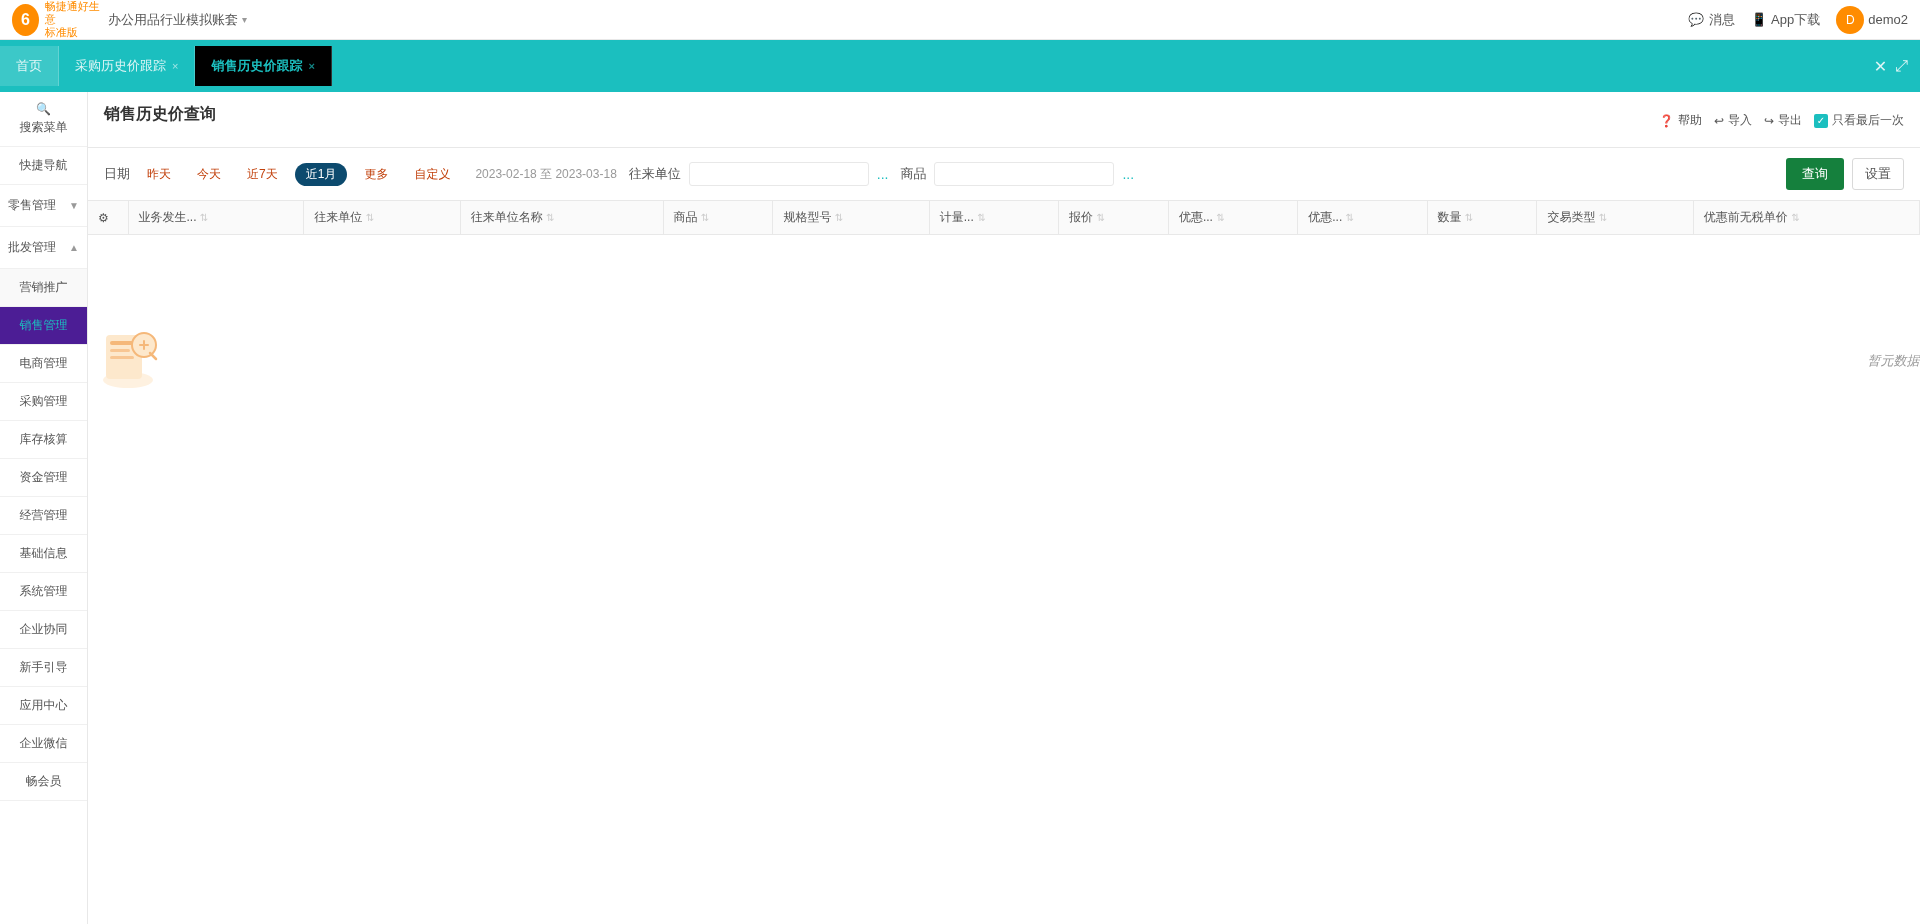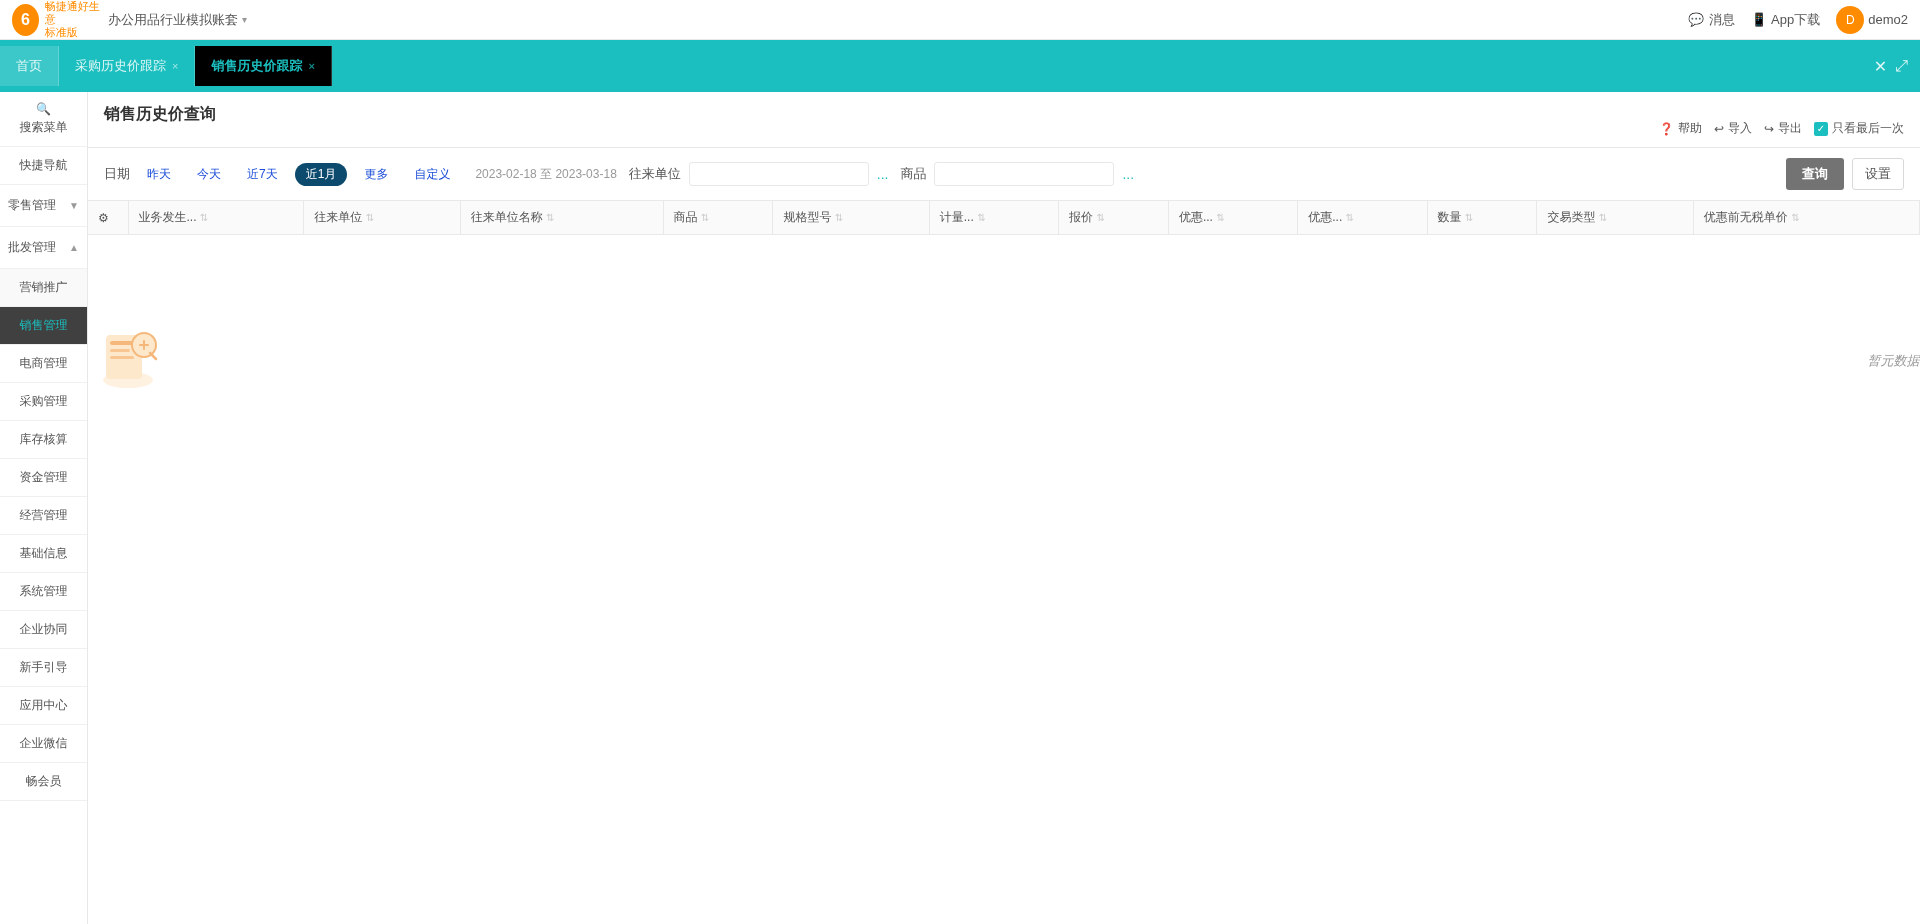--- a/index.html
+++ b/index.html
@@ -29,44 +29,44 @@
     
     .main-layout { display: flex; flex: 1; overflow: hidden; }
 
     
     .sidebar { width: 88px; background: #fff; border-right: 1px solid #e8e8e8; display: flex; flex-direction: column; overflow-y: auto; }
     .sidebar-item { padding: 10px 4px; text-align: center; cursor: pointer; color: #555; font-size: 12px; border-bottom: 1px solid #f0f0f0; display: flex; flex-direction: column; align-items: center; gap: 3px; }
     .sidebar-item.has-sub { flex-direction: row; justify-content: space-between; align-items: center; padding: 12px 8px; }
     .sidebar-item .arrow { font-size: 10px; color: #999; }
     .sidebar-sub { background: #f9f9f9; }
     .sidebar-sub-item { padding: 10px 0; text-align: center; cursor: pointer; color: #555; font-size: 12px; border-bottom: 1px solid #f0f0f0; }
-    .sidebar-sub-item.active { color: #1bbfbf; background: #404040; }
+    .sidebar-sub-item.active { color: #1bbfbf; background: #4c1d95; }
 
     
     .content-area { flex: 1; display: flex; flex-direction: column; overflow: hidden; background: #f5f5f5; }
 
     
     .page-header { background: #fff; padding: 12px 16px 0 16px; border-bottom: 1px solid #e8e8e8; }
     .page-title { font-size: 16px; font-weight: 600; color: #333; margin-bottom: 12px; }
     .header-action { display: flex; align-items: center; gap: 4px; color: #555; font-size: 12px; cursor: pointer; }
     .checkbox-label { display: flex; align-items: center; gap: 4px; font-size: 12px; color: #555; cursor: pointer; }
     .checkbox-checked { width: 14px; height: 14px; background: #1bbfbf; border-radius: 2px; display: flex; align-items: center; justify-content: center; color: white; font-size: 10px; }
 
     
     .filter-bar { background: #fff; padding: 10px 16px; border-bottom: 1px solid #e8e8e8; display: flex; align-items: center; flex-wrap: wrap; gap: 12px; }
     .filter-group { display: flex; align-items: center; gap: 8px; }
     .filter-label { color: #555; font-size: 13px; }
-    .date-btn { padding: 2px 8px; border-radius: 3px; font-size: 12px; cursor: pointer; color: #1d4ed8; border: 1px solid transparent; }
+    .date-btn { padding: 2px 8px; border-radius: 3px; font-size: 12px; cursor: pointer; color: #c2410c; border: 1px solid transparent; }
     .date-btn.active { background: #0c4a6e; color: #fff; border-radius: 12px; padding: 2px 10px; }
     .date-range { font-size: 12px; color: #999; margin-left: 8px; }
     .filter-input-group { display: flex; align-items: center; gap: 8px; }
     .filter-input { border: 1px solid #e8e8e8; border-radius: 3px; padding: 4px 8px; font-size: 12px; min-width: 200px; color: #333; outline: none; }
     .filter-ellipsis { color: #1bbfbf; cursor: pointer; font-size: 14px; }
     .filter-actions { margin-left: auto; display: flex; gap: 8px; }
-    .btn-primary { background: #737373; color: #fff; border: none; border-radius: 3px; padding: 6px 16px; font-size: 13px; cursor: pointer; font-weight: bold; }
+    .btn-primary { background: #15803d; color: #fff; border: none; border-radius: 3px; padding: 6px 16px; font-size: 13px; cursor: pointer; }
     .btn-default { background: #fff; color: #555; border: 1px solid #d9d9d9; border-radius: 3px; padding: 6px 12px; font-size: 13px; cursor: pointer; }
 
     
     .table-container { flex: 1; background: #fff; margin: 0; overflow: auto; }
     .data-table { width: 100%; border-collapse: collapse; }
     .data-table th { background: #fafafa; border-bottom: 1px solid #e8e8e8; border-right: 1px solid #e8e8e8; padding: 8px 10px; text-align: left; font-size: 12px; color: #555; font-weight: normal; white-space: nowrap; }
     .data-table th .sort-icon { color: #ccc; font-size: 10px; }
     .data-table td { border-bottom: 1px solid #f0f0f0; border-right: 1px solid #f0f0f0; padding: 8px 10px; font-size: 12px; color: #555; }
     .table-header-settings { width: 40px; text-align: center; }
 
@@ -191,21 +191,21 @@
       <span>企业微信</span>
     </div>
     <div class="sidebar-item">
       <span>畅会员</span>
     </div>
   </div>
 
   <div class="content-area">
 
     <div class="page-header" style="position:relative;">
-      <div style="display:flex; align-items:flex-end; justify-content:space-between; padding-bottom:10px;">
+      <div style="display:flex; align-items:center; justify-content:space-between; padding-bottom:10px;">
         <h1 class="page-title">销售历史价查询</h1>
         <div style="display:flex; align-items:center; gap:12px;">
           <div class="header-action">
             <span>❓</span>
             <span>帮助</span>
           </div>
           <div class="header-action">
             <span>↩</span>
             <span>导入</span>
           </div>

